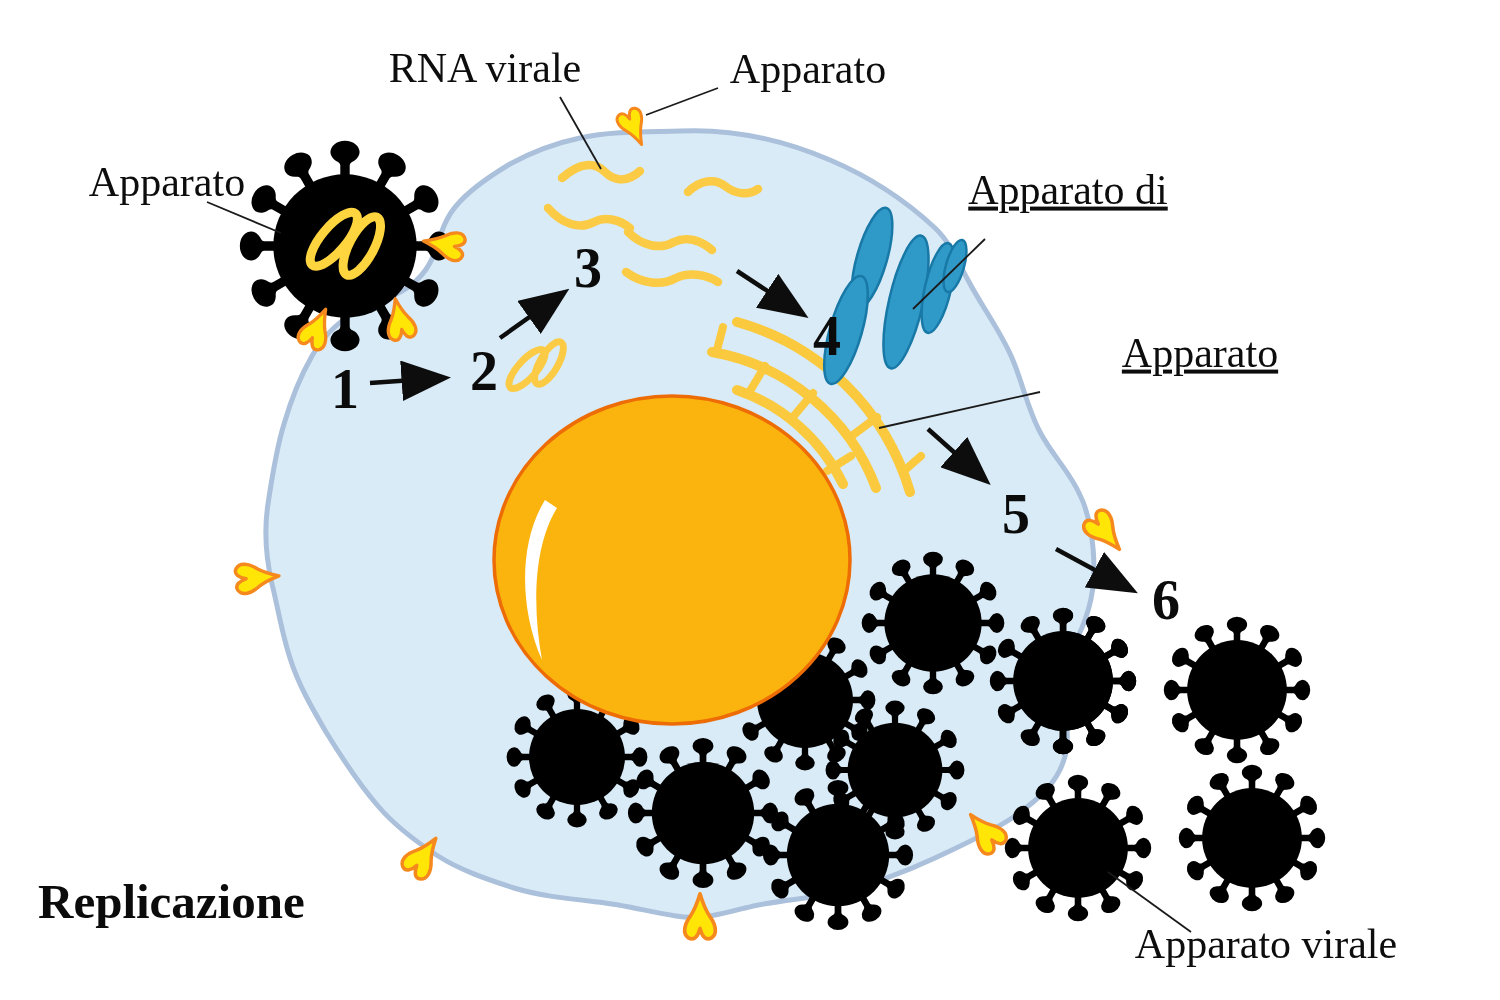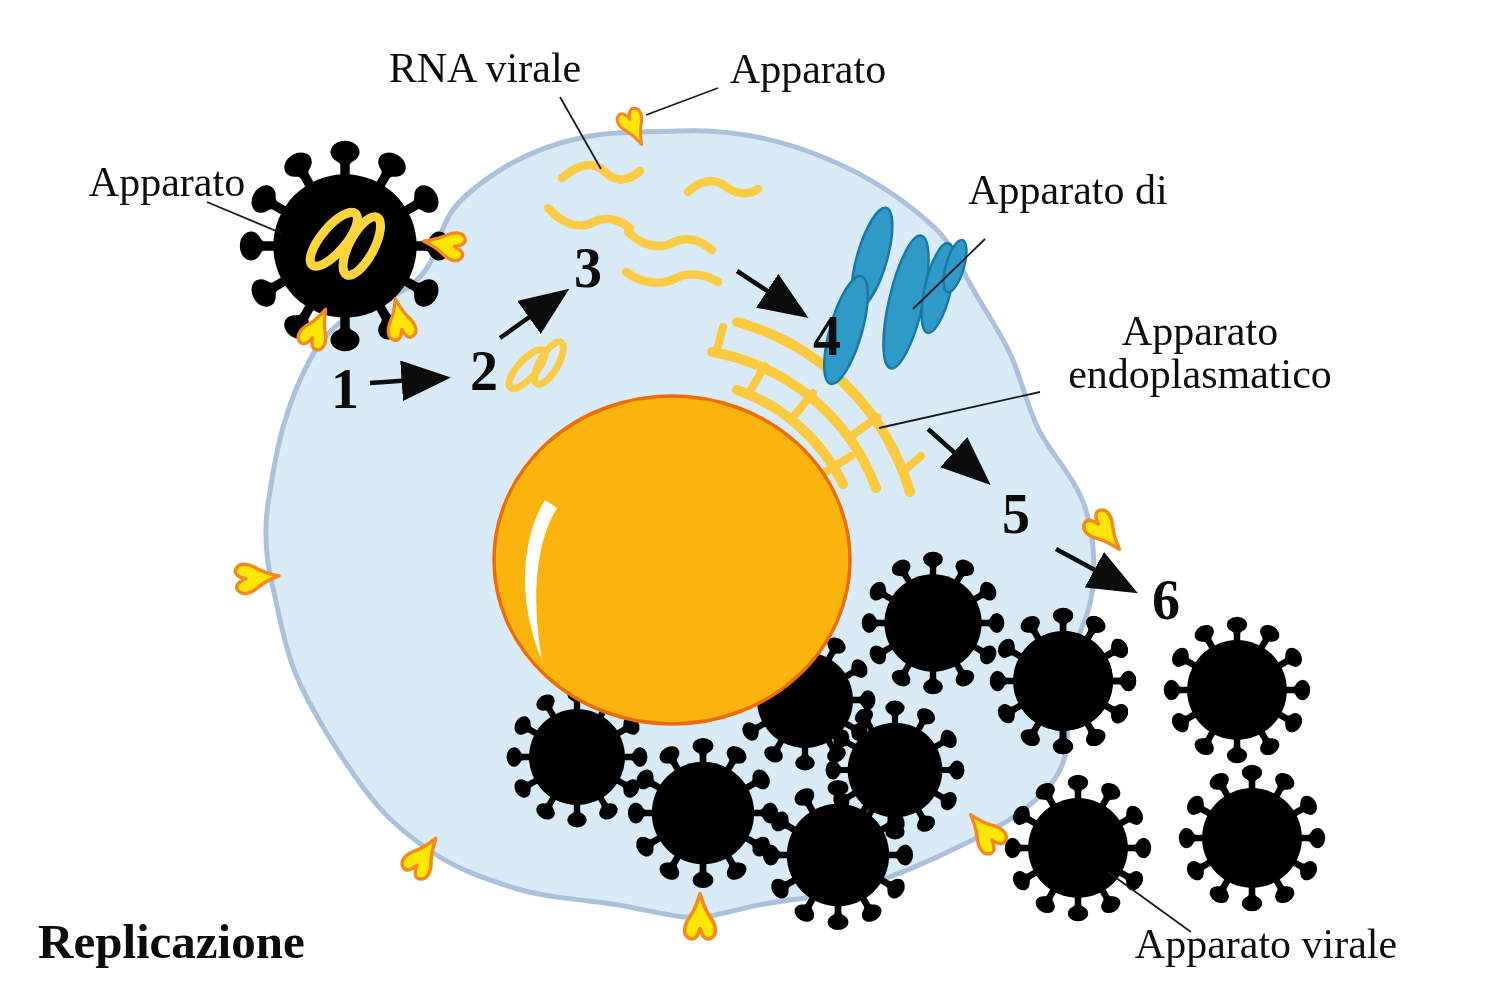--- a/index.html
+++ b/index.html
@@ -14,25 +14,25 @@
   .er-t{fill:none;stroke:#FBC93D;stroke-width:8;stroke-linecap:round;}
   .rna{fill:none;stroke:#FBCB45;stroke-width:8.5;stroke-linecap:round;}
   .coil{fill:none;stroke:#FBCB45;stroke-width:7;}
   .coil-v{fill:none;stroke:#FFD53F;stroke-width:8;}
   .golgi{fill:#2F99C8;stroke:#1878A6;stroke-width:2.5;}
 
   
   .lbl{position:absolute;color:#0d0d0d;font-size:42px;line-height:1.0;white-space:nowrap;
        transform:translate(-50%,-50%);text-align:right;}
   .lbl2{position:absolute;color:#0d0d0d;font-size:42px;line-height:1.02;
-        transform:translate(-50%,-50%);text-align:center;}
+        transform:translate(-50%,-50%);text-align:center;text-decoration:underline;}
   .stepnum{position:absolute;color:#0b0b0b;font-size:56px;font-weight:bold;
            transform:translate(-50%,-50%);}
   #main-title{position:absolute;left:38px;top:876px;color:#0b0b0b;font-size:49px;
-              font-weight:bold;line-height:1.08;text-align:left;margin-top:40px;}
+              font-weight:bold;line-height:1.08;text-align:left;}
 </style>
 </head>
 <body>
 
 <div id="stage">
 
 <svg id="art" width="1500" height="1000" viewBox="0 0 1500 1000">
   <defs>
     <marker id="ah" markerWidth="11" markerHeight="9" refX="9" refY="4.5" orient="auto" markerUnits="userSpaceOnUse_x">
       <path d="M0,0 L11,4.5 L0,9 Z" fill="#0d0d0d"></path>
@@ -238,21 +238,20 @@
 </svg>
 
   <div class="lbl" style="left:485px;top:68px">RNA virale</div>
   <div class="lbl" style="left:808px;top:69px">Apparato</div>
   <div class="lbl" style="left:167px;top:182px">Apparato</div>
   <div class="lbl2" style="left:1068px;top:190px">
     <div>Apparato di</div>
   </div>
   <div class="lbl2" style="left:1200px;top:353px">
     <div>Apparato</div>
-    <div>endoplasmatico</div>
   </div>
   <div class="lbl" style="left:1266px;top:944px">Apparato virale</div>
 
   <div class="stepnum" style="left:345px;top:389px">1</div>
   <div class="stepnum" style="left:484px;top:371px">2</div>
   <div class="stepnum" style="left:588px;top:268px">3</div>
   <div class="stepnum" style="left:827px;top:336px">4</div>
   <div class="stepnum" style="left:1016px;top:514px">5</div>
   <div class="stepnum" style="left:1166px;top:600px">6</div>
 

